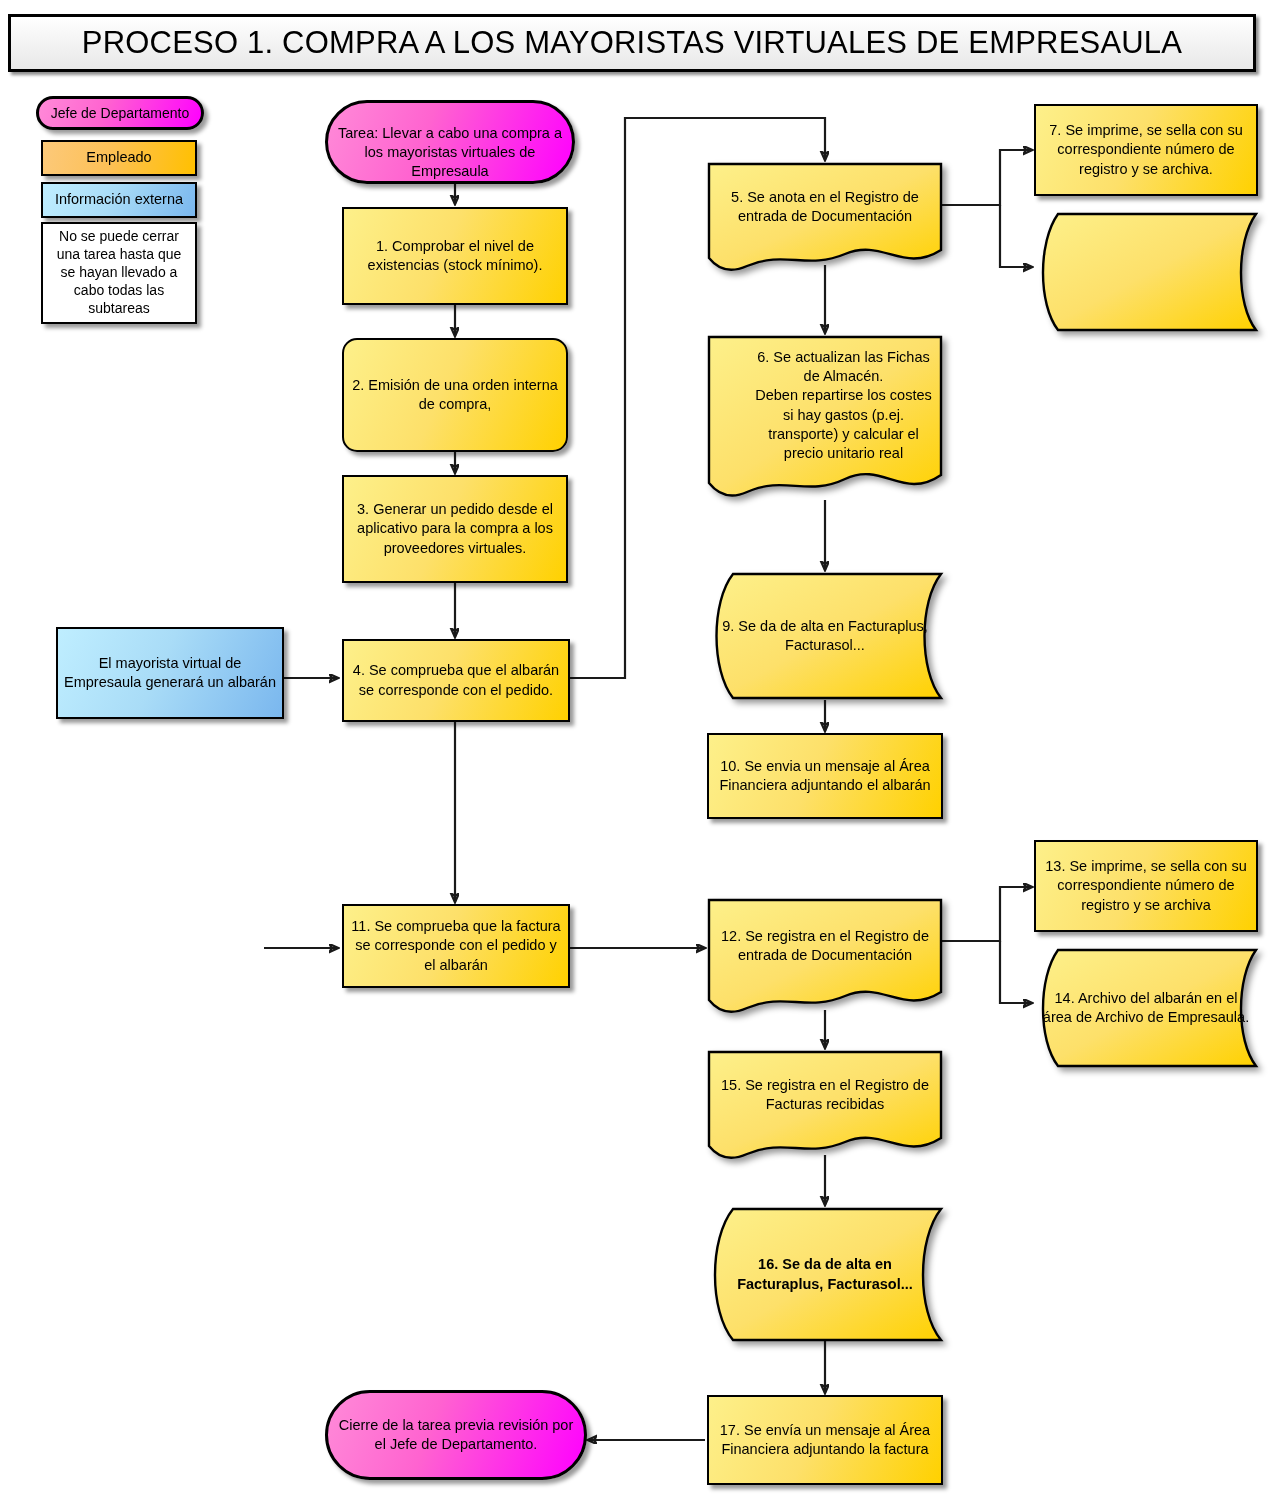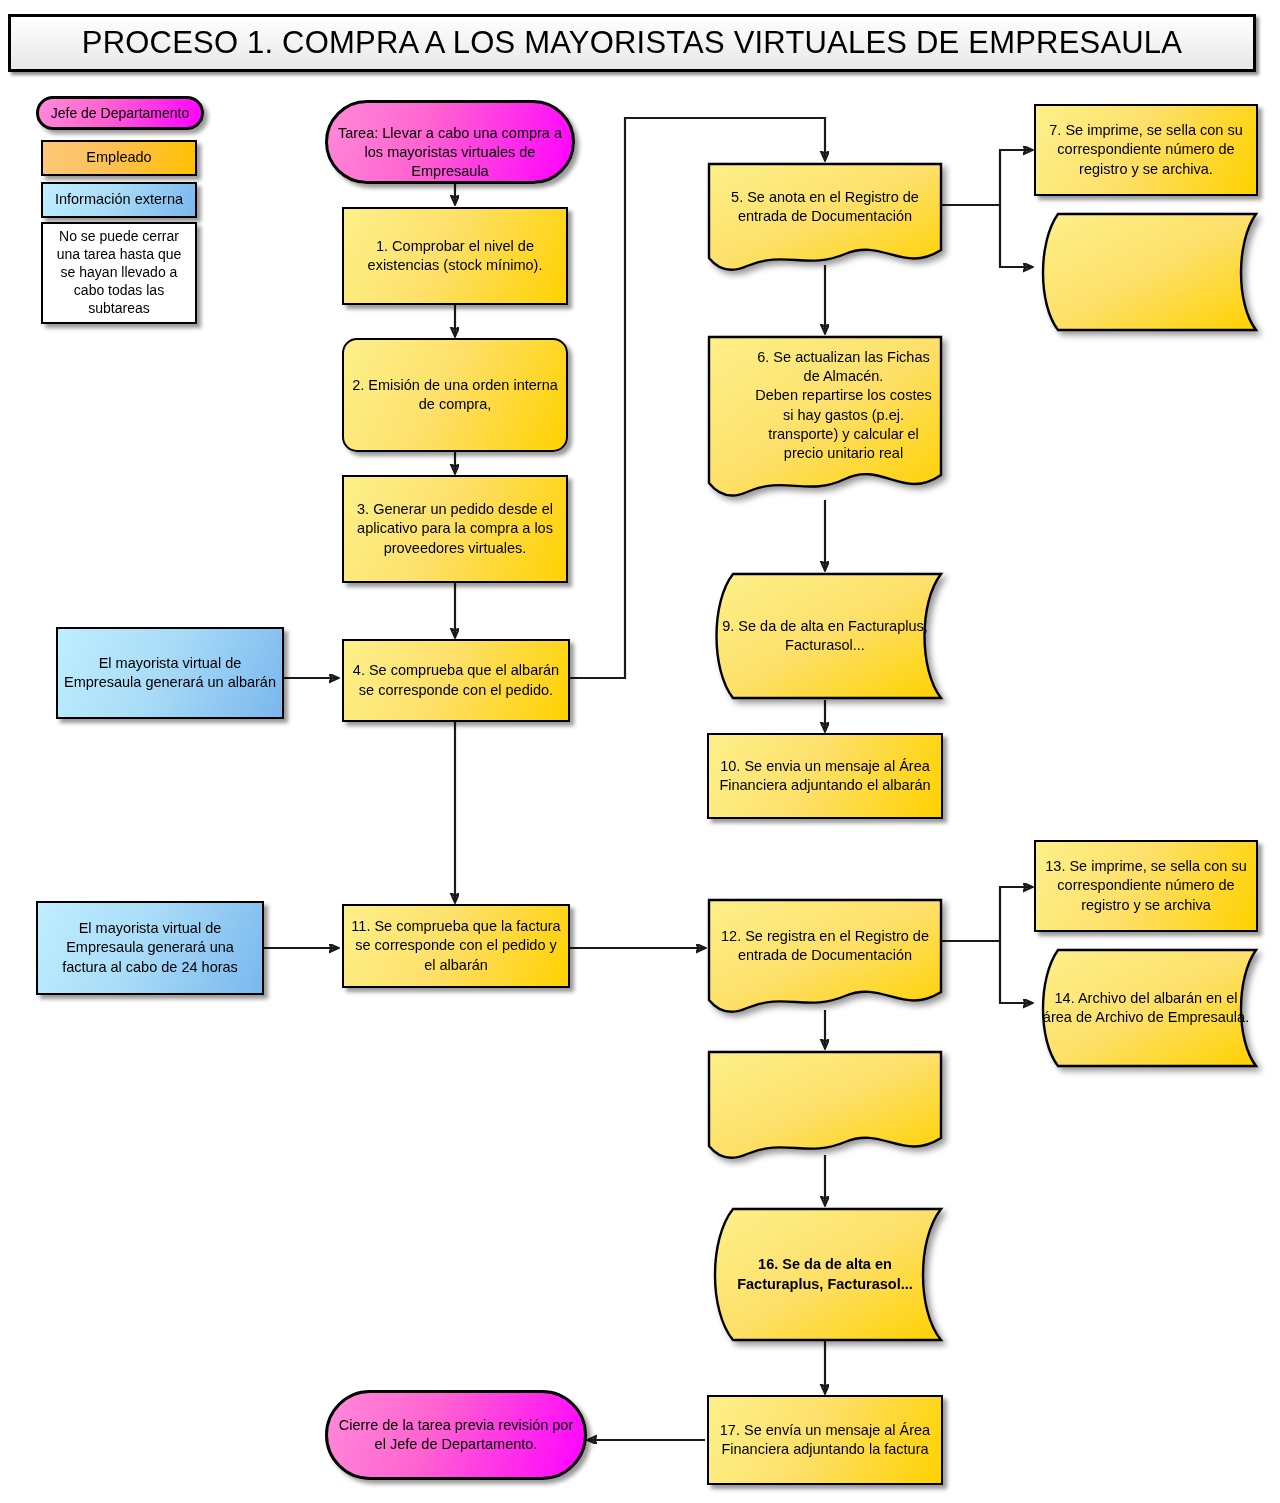--- a/index.html
+++ b/index.html
@@ -150,23 +150,20 @@
   </div>
 
   <div class="node rect blue" style="left:36px; top:627px; width:228px; height:92px;margin-left:20px;">
     <div class="txt">El mayorista virtual de Empresaula generará un albarán</div>
   </div>
 
   <div class="node rect" style="left:342px; top:904px; width:228px; height:84px;">
     <div class="txt">11. Se comprueba que la factura se corresponde con el pedido y el albarán</div>
   </div>
 
-  <div class="node rect blue" style="left:36px; top:901px; width:228px; height:94px;">
-    <div class="txt">El mayorista virtual de Empresaula generará una factura al cabo de 24 horas</div>
-  </div>
 
   <div class="node pill" style="left:325px; top:1390px; width:262px; height:90px;">
     <div class="txt">Cierre de la tarea previa revisión por el Jefe de Departamento.</div>
   </div>
 
   <div class="node shape" style="left:707px; top:162px; width:236px; height:112px;">
     <svg viewBox="0 0 236 112" preserveAspectRatio="none">
       <path d="M2,2 L234,2 L234,88 C196,112 176,76 138,92 C100,108 78,88 40,104 C22,112 10,106 2,96 Z" fill="url(#gdoc5)" stroke="#000" stroke-width="2.4" style="filter:drop-shadow(4px 4px 3px rgba(0,0,0,.4))"></path>
       <defs>
         <linearGradient id="gdoc5" x1="0" y1="0" x2="1" y2="1">
@@ -230,20 +227,21 @@
     <svg viewBox="0 0 236 112" preserveAspectRatio="none">
       <path d="M2,2 L234,2 L234,88 C196,112 176,76 138,92 C100,108 78,88 40,104 C22,112 10,106 2,96 Z" fill="url(#gdoc15)" stroke="#000" stroke-width="2.4" style="filter:drop-shadow(4px 4px 3px rgba(0,0,0,.4))"></path>
       <defs>
         <linearGradient id="gdoc15" x1="0" y1="0" x2="1" y2="1">
           <stop offset="0" stop-color="#fdf08a"></stop>
             <stop offset="0.5" stop-color="#fde06a"></stop>
             <stop offset="1" stop-color="#ffd100"></stop>
         </linearGradient>
       </defs>
     </svg>
+    <div class="txt" style="margin-bottom:22px;">15. Se registra en el Registro de Facturas recibidas</div>
   </div>
 
   <div class="node shape" style="left:707px; top:1207px; width:236px; height:135px;font-weight:bold;">
     <svg viewBox="0 0 236 135" preserveAspectRatio="none">
       <path d="M26,2 L234,2 C210,32 210,104 234,133 L26,133 C2,104 2,32 26,2 Z" fill="url(#gsd16)" stroke="#000" stroke-width="2.4" style="filter:drop-shadow(4px 4px 3px rgba(0,0,0,.4))"></path>
       <defs>
         <linearGradient id="gsd16" x1="0" y1="0" x2="1" y2="1">
           <stop offset="0" stop-color="#fdf08a"></stop>
             <stop offset="0.5" stop-color="#fde06a"></stop>
             <stop offset="1" stop-color="#ffd100"></stop>

